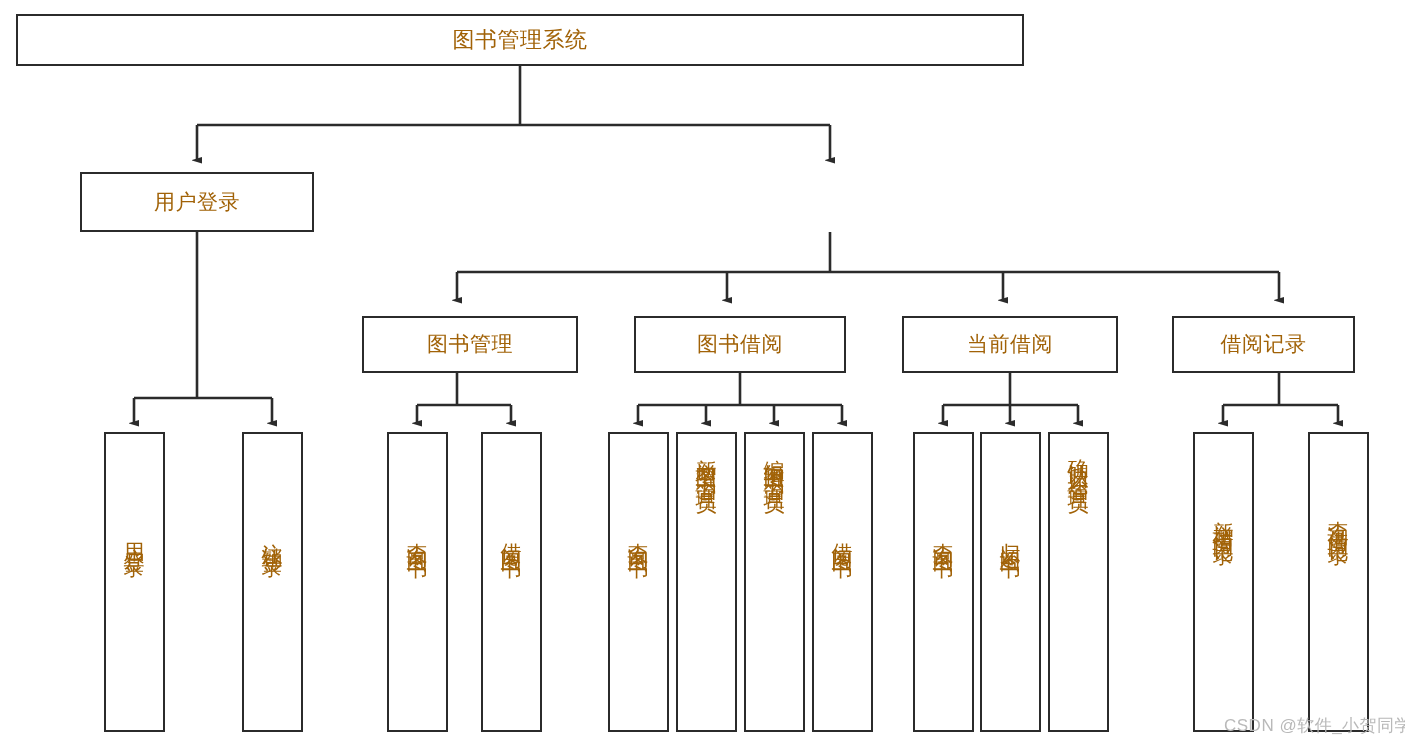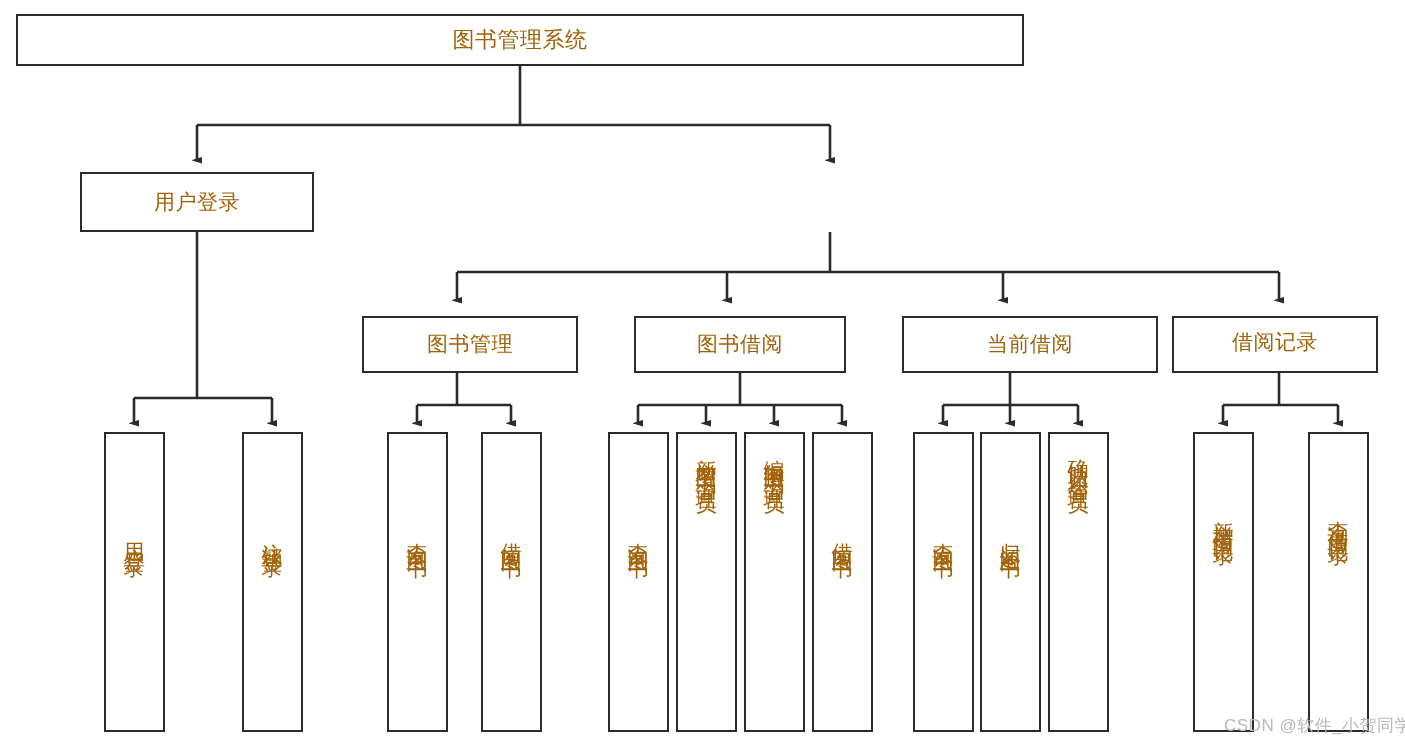--- a/index.html
+++ b/index.html
@@ -135,24 +135,24 @@
   <div class="node lvl2" style="left:80px; top:172px; width:234px; height:60px;">
     <span class="label">用户登录</span>
   </div>
 
   <div class="node lvl2" style="left:362px; top:316px; width:216px; height:57px;">
     <span class="label">图书管理</span>
   </div>
   <div class="node lvl2" style="left:634px; top:316px; width:212px; height:57px;">
     <span class="label">图书借阅</span>
   </div>
-  <div class="node lvl2" style="left:902px; top:316px; width:256px; height:57px;">
+  <div class="node lvl2" style="left:902px; top:316px; width:216px; height:57px;">
     <span class="label">当前借阅</span>
   </div>
-  <div class="node lvl2" style="left:1172px; top:316px; width:206px; height:57px;font-family:Liberation Mono, monospace;">
+  <div class="node lvl2" style="left:1172px; top:316px; width:183px; height:57px;">
     <span class="label">借阅记录</span>
   </div>
 
   <div class="node leaf mid" style="left:104px; top:432px; width:61px; height:300px;">
     <span class="label">用户登录</span>
   </div>
   <div class="node leaf mid" style="left:242px; top:432px; width:61px; height:300px;">
     <span class="label">注销登录</span>
   </div>
 

